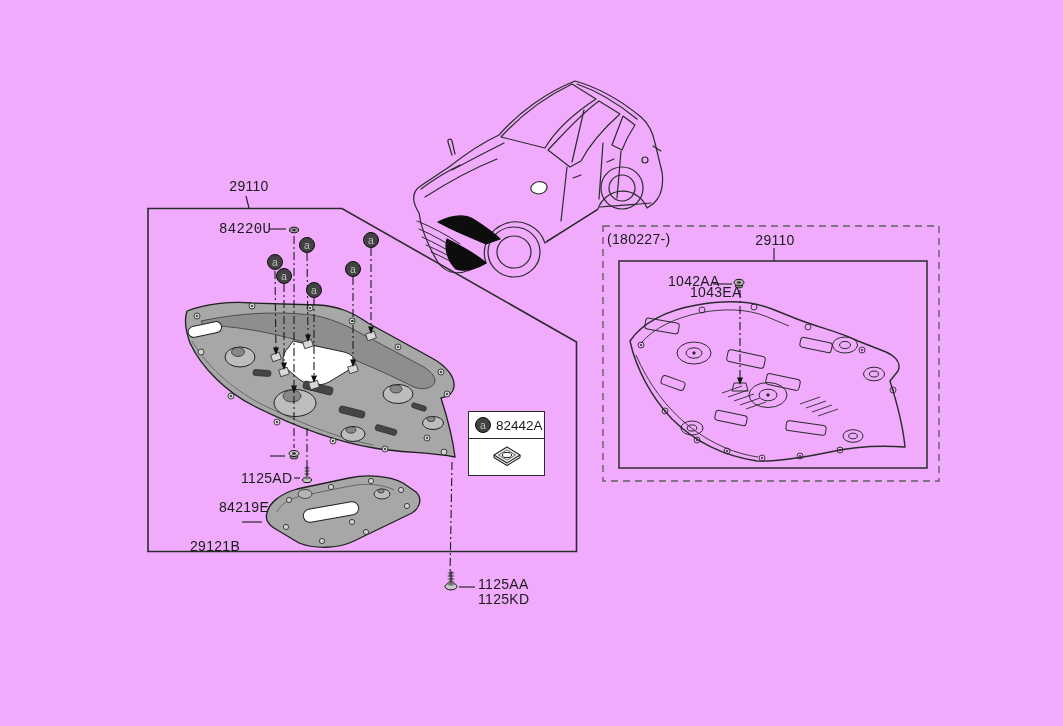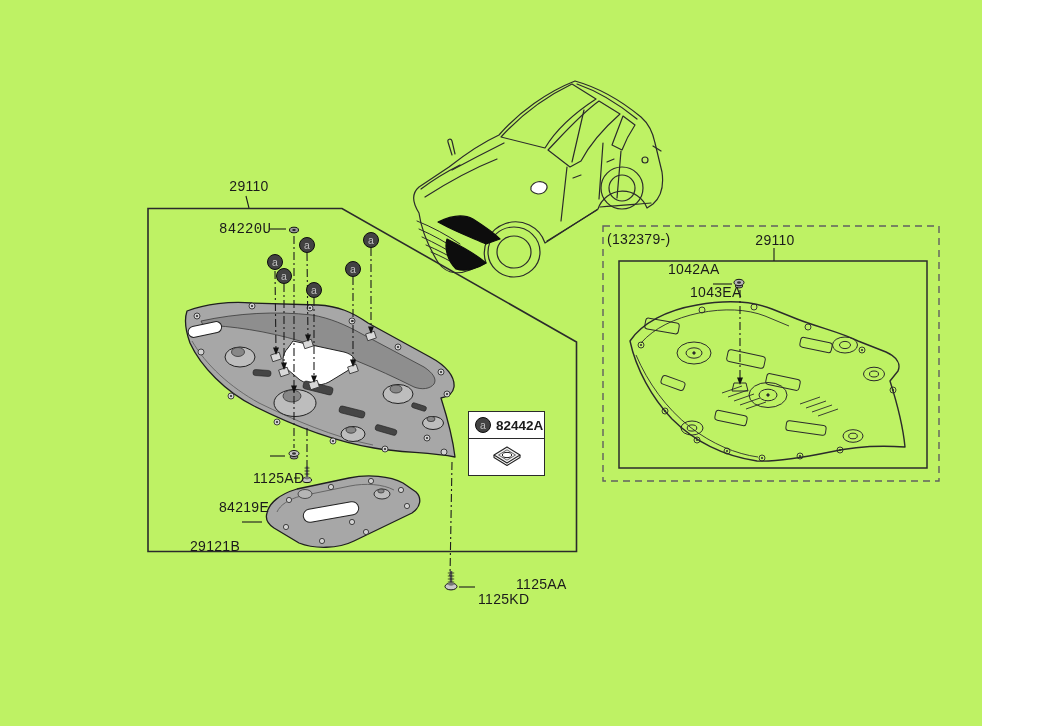--- a/index.html
+++ b/index.html
@@ -1,31 +1,31 @@
 <!DOCTYPE html>
 <html><head>
 <meta charset="utf-8">
 <style>
   html,body{margin:0;padding:0;background:#ffffff;}
-  .canvas{position:relative;width:982px;height:726px;background:#bef264;overflow:hidden;
+  .canvas{position:relative;width:1063px;height:726px;background:#f0abfc;overflow:hidden;
           font-family:"Liberation Sans",sans-serif;}
   .art{position:absolute;left:0;top:0;}
   .lbl{position:absolute;font-size:14px;line-height:14px;color:#1b1b1b;white-space:nowrap;
        letter-spacing:.3px;}
   .lbl.r{text-align:right;}
   .lbl.c{text-align:center;}
   .marker{position:absolute;width:16px;height:16px;border-radius:50%;background:#424242;
           border:1.2px solid #0d0d0d;color:#c0c0c0;font-size:10.5px;line-height:14px;
           text-align:center;box-sizing:border-box;}
   .legend{position:absolute;left:468px;top:411px;width:77px;height:65px;background:#fff;
           border:1.7px solid #2b2b2b;box-sizing:border-box;}
   .legend .row1{height:27px;border-bottom:1.7px solid #2b2b2b;display:flex;align-items:center;
           gap:5px;padding-left:6px;box-sizing:border-box;}
   .legend .row1 .marker{position:static;flex:0 0 auto;}
-  .legend .row1 .ptxt{font-size:13.5px;color:#1b1b1b;font-weight:bold;}
+  .legend .row1 .ptxt{font-size:13.5px;color:#1b1b1b;}
   .legend .row2{height:33px;display:flex;align-items:center;justify-content:center;}
 </style>
 </head>
 <body>
 
 <div class="canvas">
 
 <svg class="art" width="1063" height="726" viewBox="0 0 1063 726">
 
   <g fill="none" stroke="#2b2b2b" stroke-width="1.6">
@@ -261,27 +261,27 @@
       <ellipse cx="739" cy="286" rx="3.8" ry="2" fill="#8d8d8d" stroke="#111" stroke-width="0.8"></ellipse>
       <ellipse cx="739" cy="282.5" rx="5" ry="3.2" fill="#b5b5b5" stroke="#111" stroke-width="1"></ellipse>
       <ellipse cx="739" cy="282.5" rx="2" ry="1.2" fill="#333"></ellipse>
     </g>
   </g>
 </svg>
 
 <div class="lbl c" style="left:227px;top:179px;width:44px;">29110</div>
 <div class="lbl r" style="left:219px;top:222px;width:50px;font-family:Liberation Mono, monospace;">84220U</div>
 <div class="lbl r" style="left:219px;top:464px;width:50px;margin-top:36px;">84219E</div>
-<div class="lbl r" style="left:241px;top:471px;width:50px;margin-left:12px;">1125AD</div>
+<div class="lbl r" style="left:241px;top:471px;width:50px;">1125AD</div>
 <div class="lbl r" style="left:190px;top:515px;width:50px;margin-top:24px;">29121B</div>
-<div class="lbl" style="left:478px;top:577px;margin-left:38px;">1125AA</div>
+<div class="lbl" style="left:478px;top:577px;">1125AA</div>
 <div class="lbl" style="left:478px;top:592px;">1125KD</div>
-<div class="lbl" style="left:607px;top:232px;">(132379-)</div>
+<div class="lbl" style="left:607px;top:232px;">(180227-)</div>
 <div class="lbl c" style="left:753px;top:233px;width:44px;">29110</div>
-<div class="lbl" style="left:668px;top:262px;">1042AA</div>
+<div class="lbl" style="left:668px;top:274px;">1042AA</div>
 <div class="lbl" style="left:690px;top:285px;">1043EA</div>
 
 <div class="marker" style="left:267px;top:254px;">a</div>
 <div class="marker" style="left:276px;top:268px;">a</div>
 <div class="marker" style="left:299px;top:237px;">a</div>
 <div class="marker" style="left:306px;top:282px;">a</div>
 <div class="marker" style="left:345px;top:261px;">a</div>
 <div class="marker" style="left:363px;top:232px;">a</div>
 
 <div class="legend">

